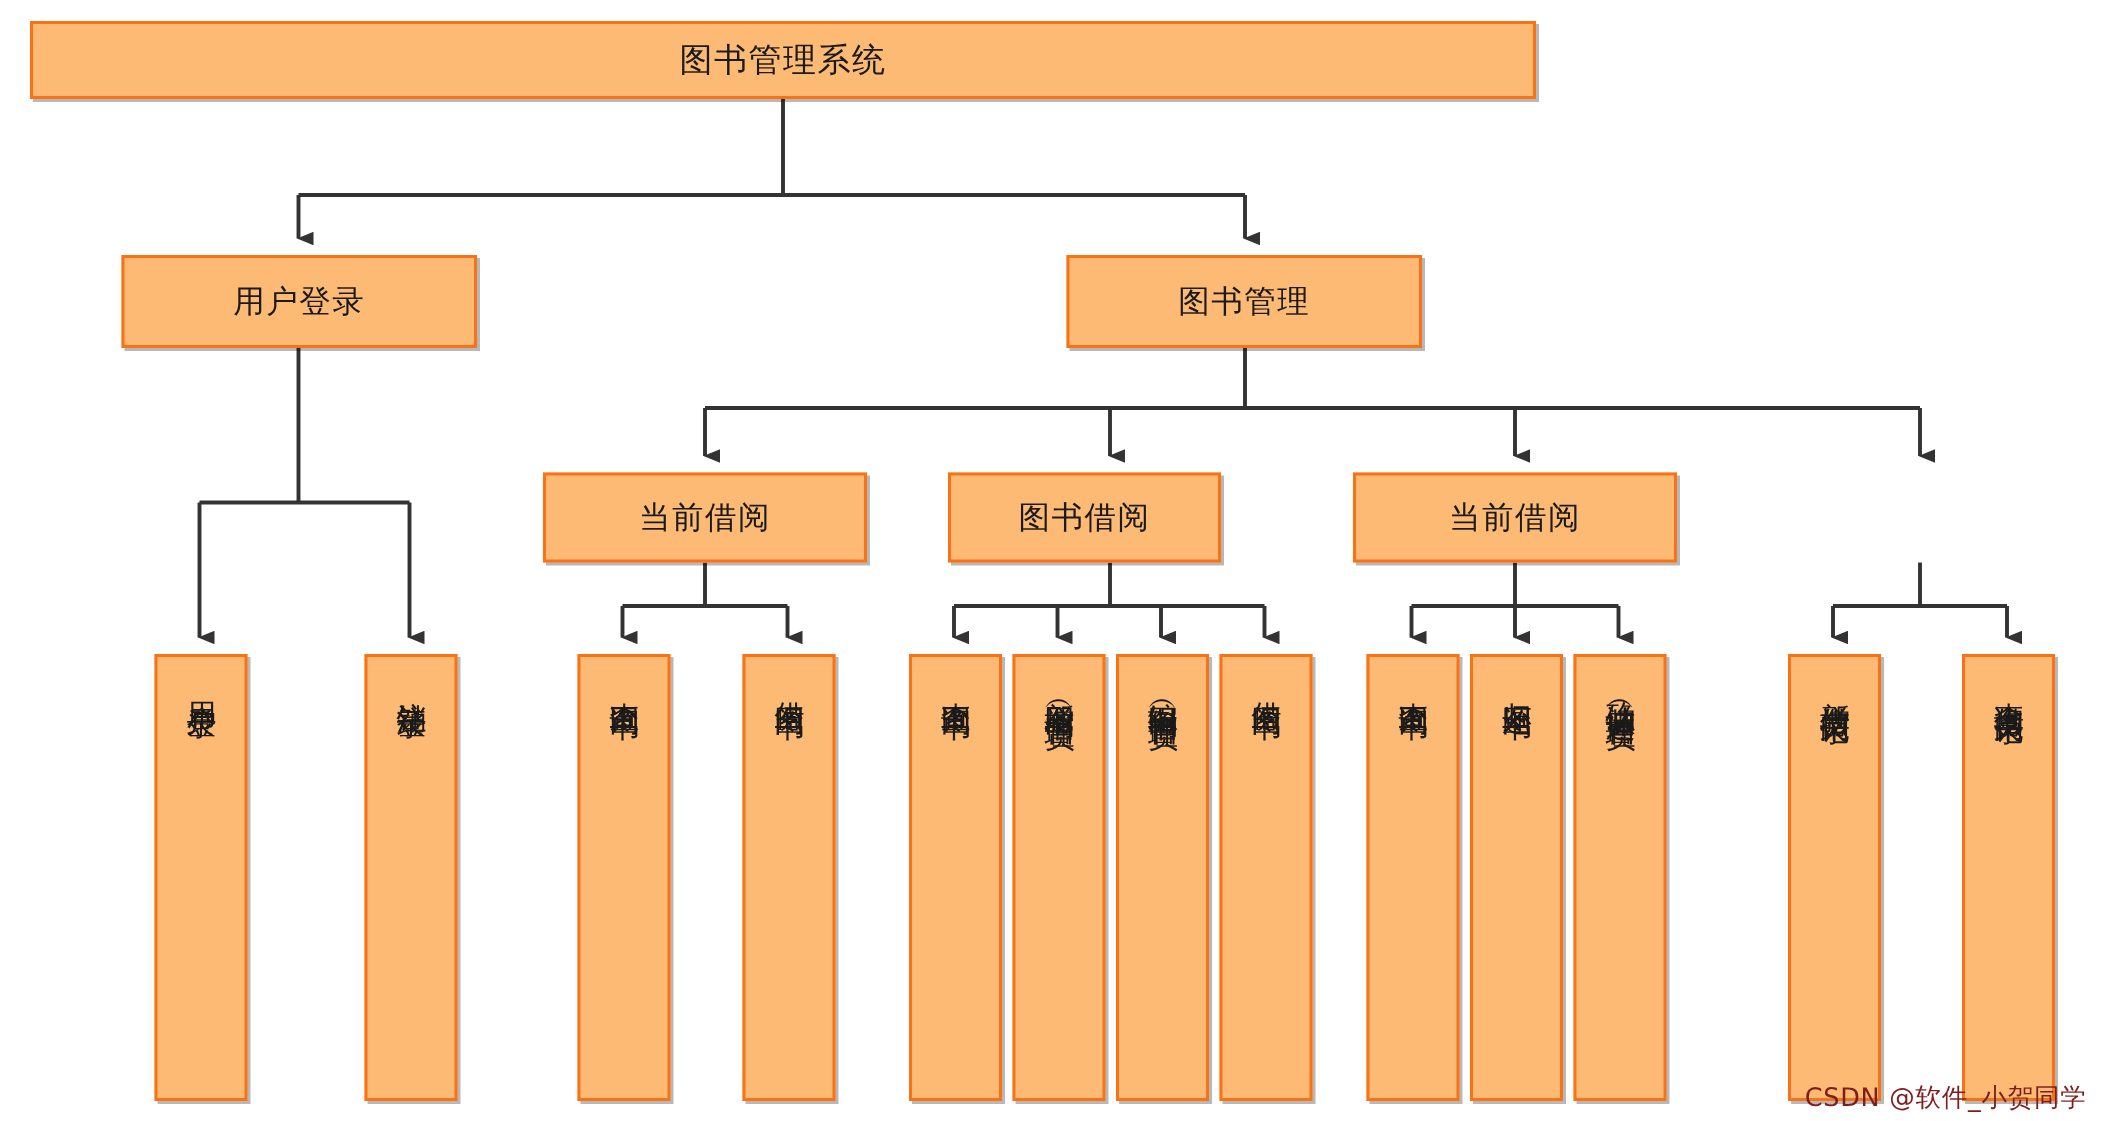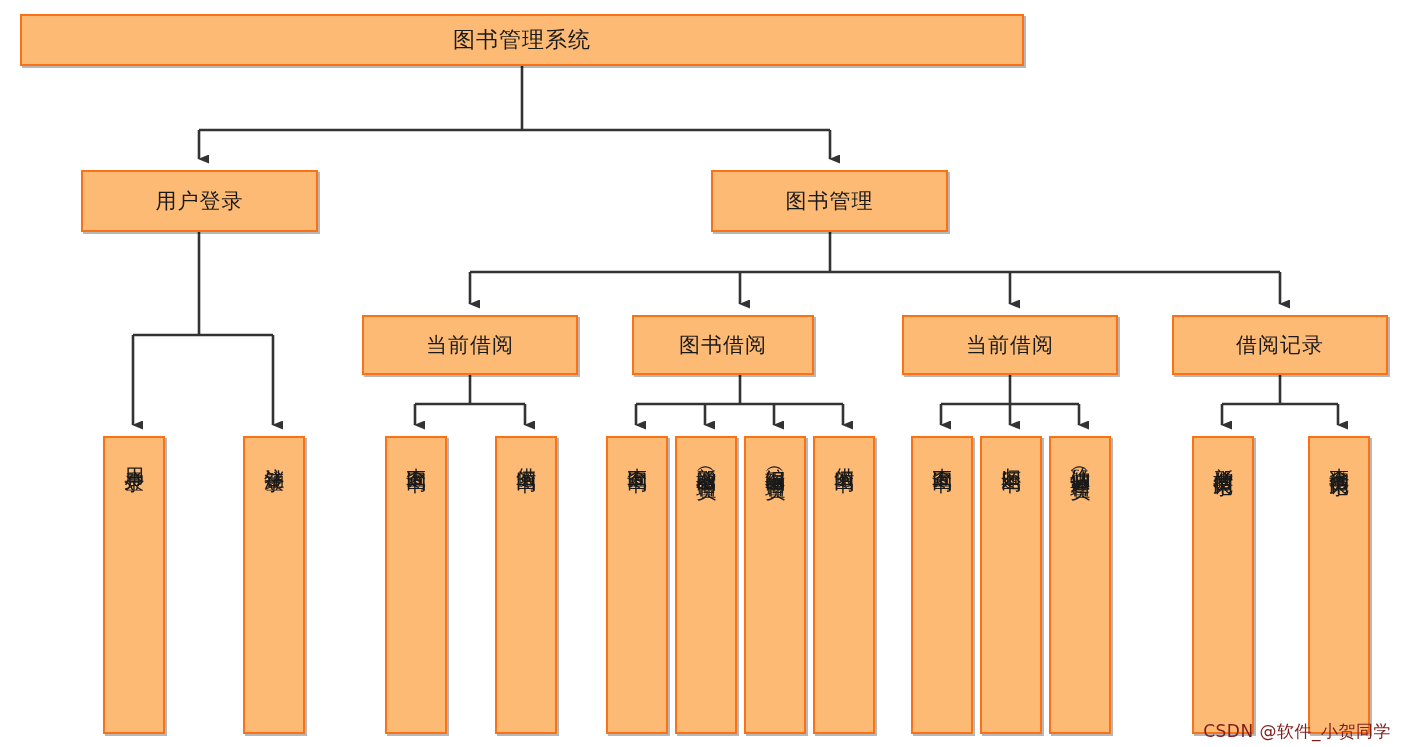--- a/index.html
+++ b/index.html
@@ -105,21 +105,20 @@
   </svg>
 
   <div class="node h root" style="left:20px;top:14px;width:1004px;height:52px;">图书管理系统</div>
 
   <div class="node h" style="left:81px;top:170px;width:237px;height:62px;">用户登录</div>
   <div class="node h" style="left:711px;top:170px;width:237px;height:62px;">图书管理</div>
 
   <div class="node h" style="left:362px;top:315px;width:216px;height:60px;">当前借阅</div>
   <div class="node h" style="left:632px;top:315px;width:182px;height:60px;">图书借阅</div>
   <div class="node h" style="left:902px;top:315px;width:216px;height:60px;">当前借阅</div>
-  <div class="node h" style="left:1172px;top:315px;width:216px;height:60px;">借阅记录</div>
 
   <div class="node v" style="left:103px;top:436px;width:62px;height:298px;">
     <span class="vtext">用户登录</span>
   </div>
   <div class="node v" style="left:243px;top:436px;width:62px;height:298px;">
     <span class="vtext">注销登录</span>
   </div>
 
   <div class="node v" style="left:385px;top:436px;width:62px;height:298px;">
     <span class="vtext">查询图书</span>

